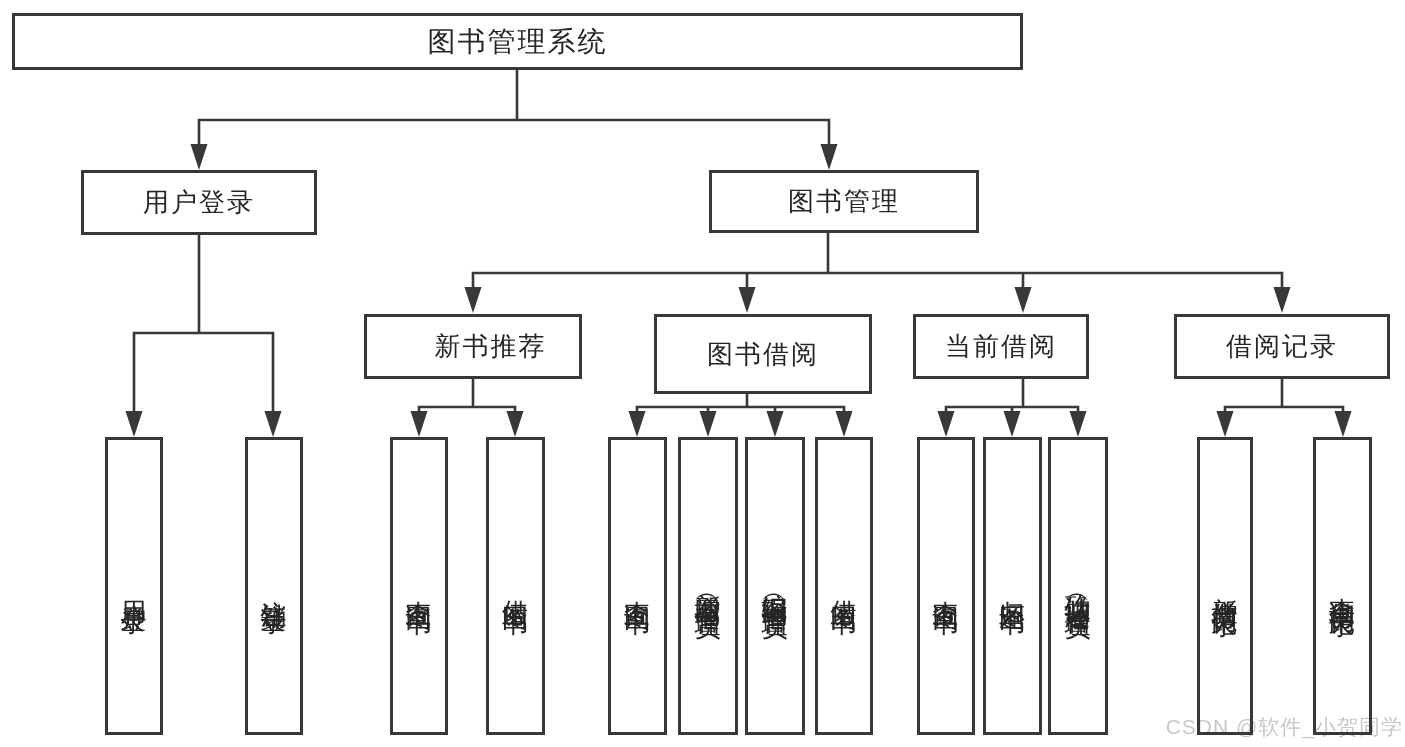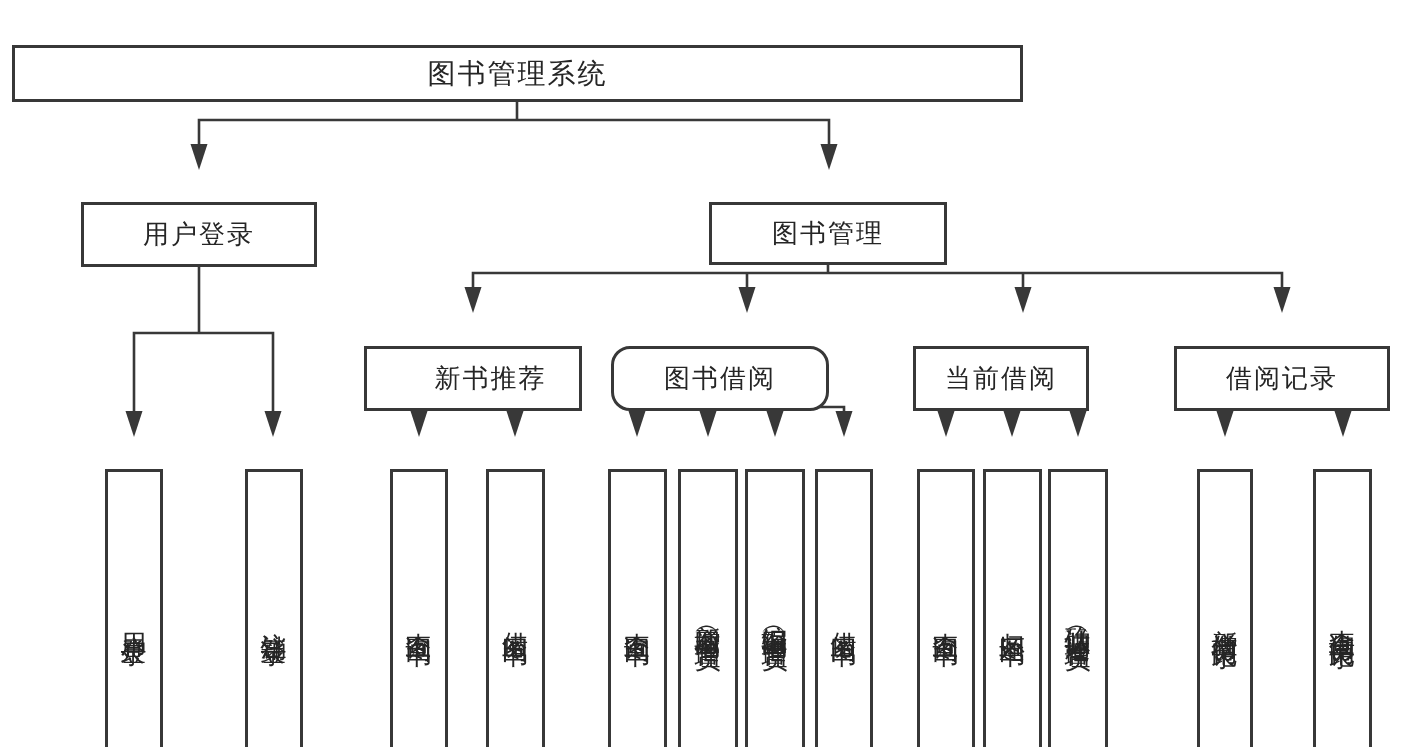--- a/index.html
+++ b/index.html
@@ -23,21 +23,20 @@
     position: absolute;
     box-sizing: border-box;
     border: 3px solid #383838;
     background: #ffffff;
     color: #252525;
     display: flex;
     align-items: center;
     justify-content: center;
     text-align: center;
     white-space: nowrap;
-    margin-top: 32px;
   }
   .h-node {
     font-size: 26px;
     letter-spacing: 2px;
   }
   .root-node {
     font-size: 28px;
     letter-spacing: 2px;
   }
   .leaf {
@@ -102,24 +101,24 @@
       <polygon points="1003.5,411 1020.5,411 1012,437"></polygon>
       <polygon points="1069.5,411 1086.5,411 1078,437"></polygon>
       <polygon points="1216.5,411 1233.5,411 1225,437"></polygon>
       <polygon points="1334.5,411 1351.5,411 1343,437"></polygon>
     </g>
   </svg>
 
   <div class="node root-node" style="left:12px; top:13px; width:1011px; height:57px;">图书管理系统</div>
 
   <div class="node h-node" style="left:81px; top:170px; width:236px; height:65px;">用户登录</div>
-  <div class="node h-node" style="left:709px; top:170px; width:238px; height:63px;">图书管理</div>
+  <div class="node h-node" style="left:709px; top:170px; width:270px; height:63px;">图书管理</div>
 
   <div class="node h-node" style="left:364px; top:314px; width:218px; height:65px;padding-left:35px;">新书推荐</div>
-  <div class="node h-node" style="left:611px; top:314px; width:218px; height:65px;border-radius:19px;">图书借阅</div>
+  <div class="node h-node" style="left:654px; top:314px; width:218px; height:80px;">图书借阅</div>
   <div class="node h-node" style="left:913px; top:314px; width:176px; height:65px;">当前借阅</div>
   <div class="node h-node" style="left:1174px; top:314px; width:216px; height:65px;text-align:right;">借阅记录</div>
 
   <div class="node leaf" style="left:105px; width:58px;">用户登录</div>
   <div class="node leaf" style="left:245px; width:58px;">注销登录</div>
 
   <div class="node leaf" style="left:390px; width:58px;">查询图书</div>
   <div class="node leaf" style="left:486px; width:59px;">借阅图书</div>
 
   <div class="node leaf" style="left:608px; width:59px;">查询图书</div>
@@ -127,14 +126,15 @@
   <div class="node leaf" style="left:745px; width:60px;">编辑图书（管理员）</div>
   <div class="node leaf" style="left:815px; width:58px;">借阅图书</div>
 
   <div class="node leaf" style="left:917px; width:58px;">查询图书</div>
   <div class="node leaf" style="left:983px; width:59px;">归还图书</div>
   <div class="node leaf" style="left:1048px; width:60px;">确认归还（管理员）</div>
 
   <div class="node leaf" style="left:1197px; width:56px;">新增借阅记录</div>
   <div class="node leaf" style="left:1313px; width:59px;">查询借阅记录</div>
 
+  <div id="watermark">CSDN @软件_小贺同学</div>
 
 </div>
 
 </body></html>

